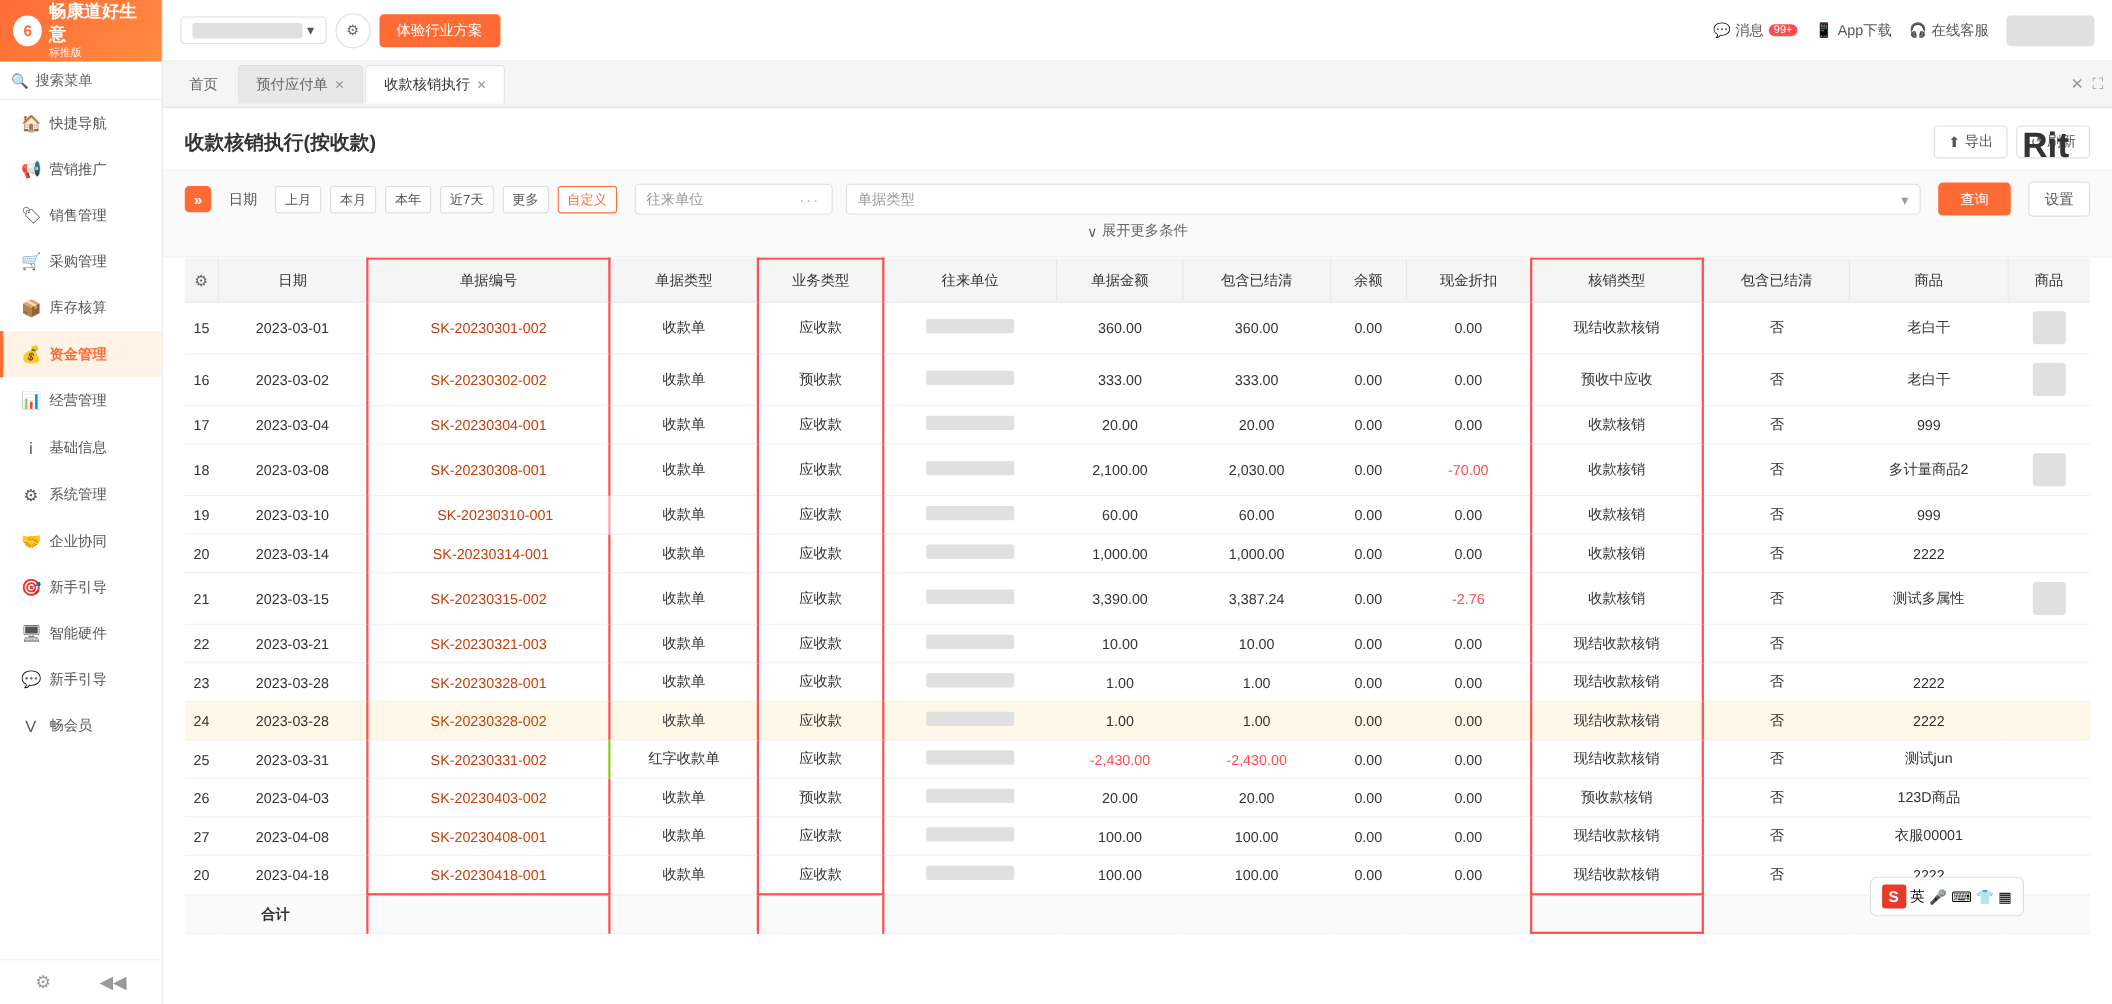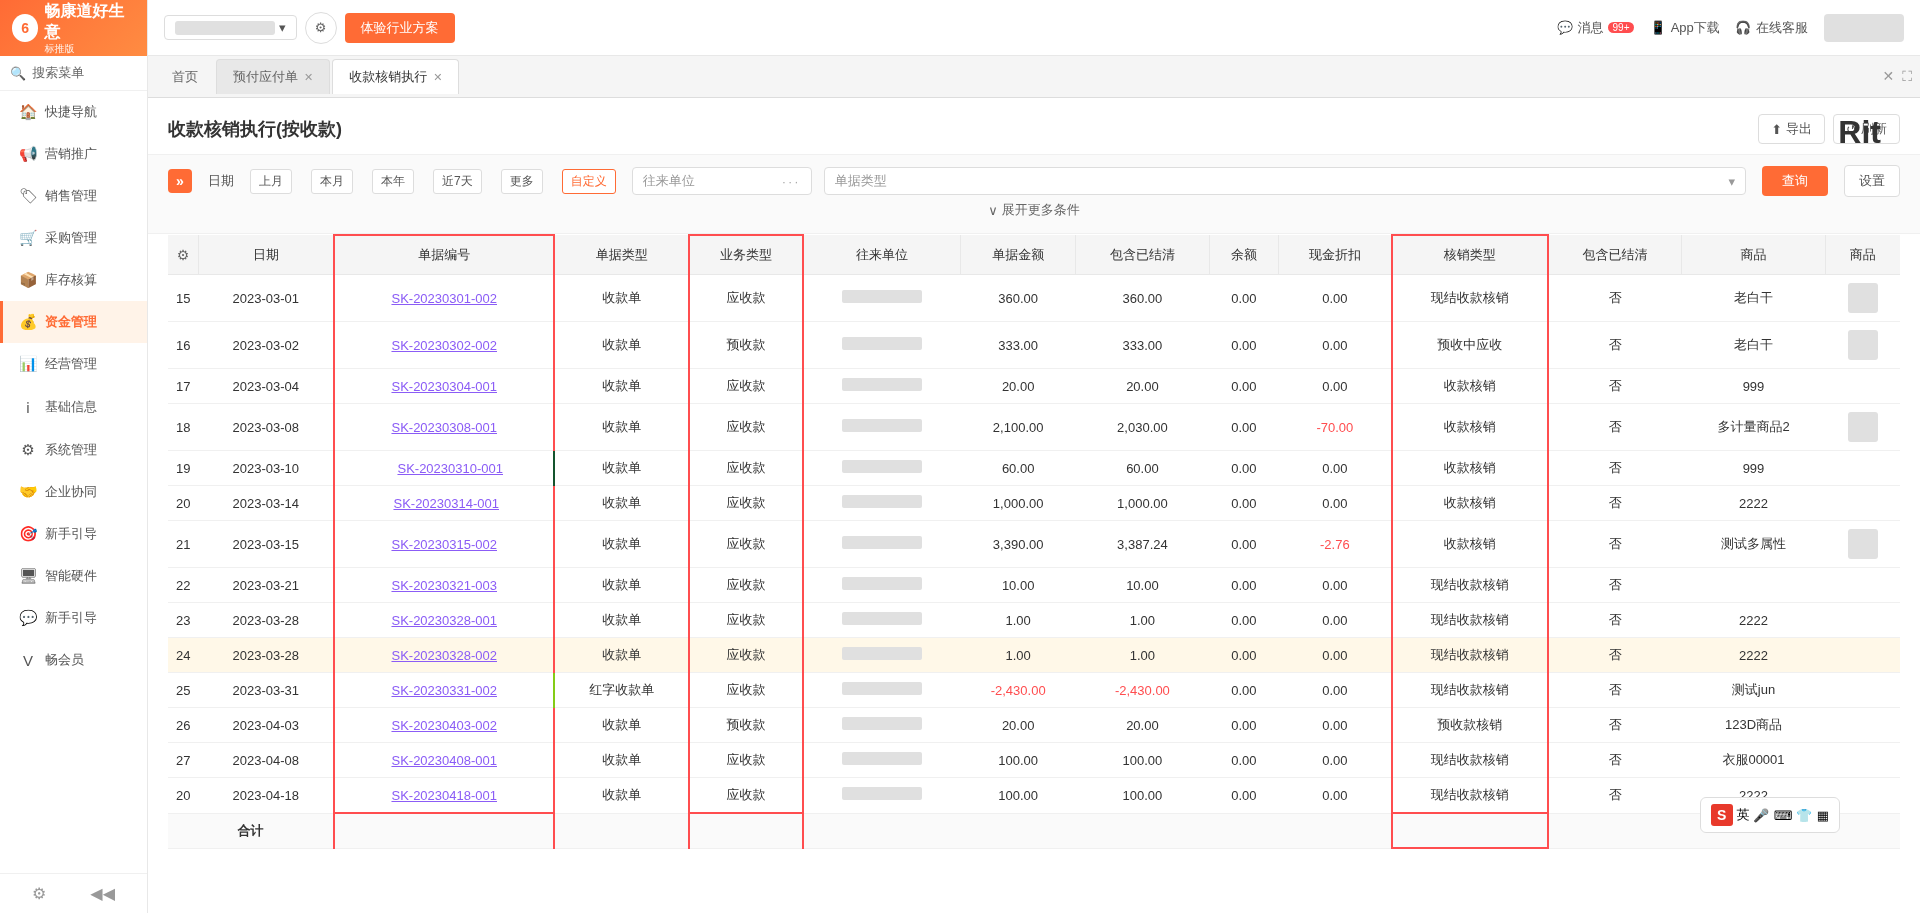--- a/index.html
+++ b/index.html
@@ -206,21 +206,21 @@
       flex-wrap: wrap;
     }
     .filter-toggle {
       width: 24px; height: 24px;
       background: #ff6b35;
       border-radius: 4px;
       display: flex; align-items: center; justify-content: center;
       cursor: pointer; color: #fff; font-size: 14px; font-weight: bold;
     }
     .filter-label { color: #555; font-size: 13px; white-space: nowrap; }
-    .filter-date-btns { display: flex; gap: 19px; }
+    .filter-date-btns { display: flex; gap: 8px; }
     .filter-date-btn {
       padding: 3px 8px;
       border: 1px solid #ddd;
       border-radius: 3px;
       cursor: pointer;
       font-size: 12px;
       color: #555;
       background: #fff;
     }
     .filter-custom {
@@ -305,21 +305,21 @@
     }
     th:last-child { border-right: none; }
     td {
       padding: 8px 8px;
       text-align: center;
       color: #333;
       border-bottom: 1px solid #f0f0f0;
       white-space: nowrap;
     }
     tr.highlighted { background: #fff8e8; }
-    .link-text { color: #8b5cf6; text-decoration: underline; cursor: pointer; }
+    .link-text { color: #c2410c; cursor: pointer; }
     .negative { color: #ff4d4f; }
     .settings-icon { font-size: 14px; cursor: pointer; color: #666; }
     .footer-row td { font-weight: bold; background: #fafafa; }
     .img-placeholder {
       width: 30px; height: 30px;
       background: #e0e0e0;
       border-radius: 3px;
       display: inline-block;
       vertical-align: middle;
     }
@@ -617,21 +617,21 @@
     <td>0.00</td>
     <td class="negative">-70.00</td>
     <td style="border-left:2px solid #ff4d4f; border-right:2px solid #ff4d4f;">收款核销</td>
     <td>否</td>
     <td>多计量商品2</td>
     <td><span class="img-placeholder"></span></td>
   </tr>
             <tr>
     <td>19</td>
     <td>2023-03-10</td>
-    <td style="border-left:2px solid #ff4d4f; border-right:2px solid #14532d;padding-left:20px;"><span class="link-text">SK-20230310-001</span></td>
+    <td style="border-left:2px solid #ff4d4f; border-right:2px solid #fca5a5;padding-left:20px;"><span class="link-text">SK-20230310-001</span></td>
     <td>收款单</td>
     <td style="border-left:2px solid #ff4d4f; border-right:2px solid #ff4d4f;">应收款</td>
     <td><span style="background:#e0e0e0; display:inline-block; width:80px; height:13px; border-radius:2px;"></span></td>
     <td class="">60.00</td>
     <td class="">60.00</td>
     <td>0.00</td>
     <td class="">0.00</td>
     <td style="border-left:2px solid #ff4d4f; border-right:2px solid #ff4d4f;">收款核销</td>
     <td>否</td>
     <td>999</td>

